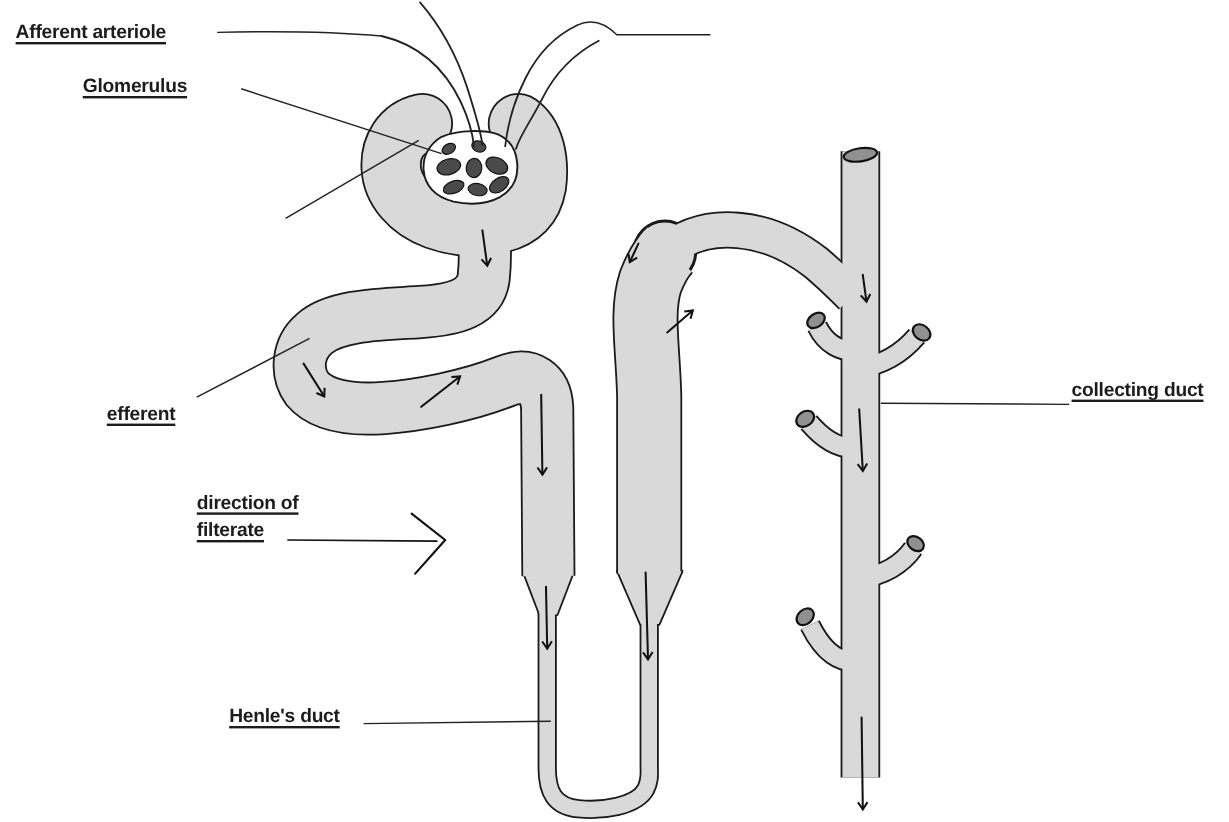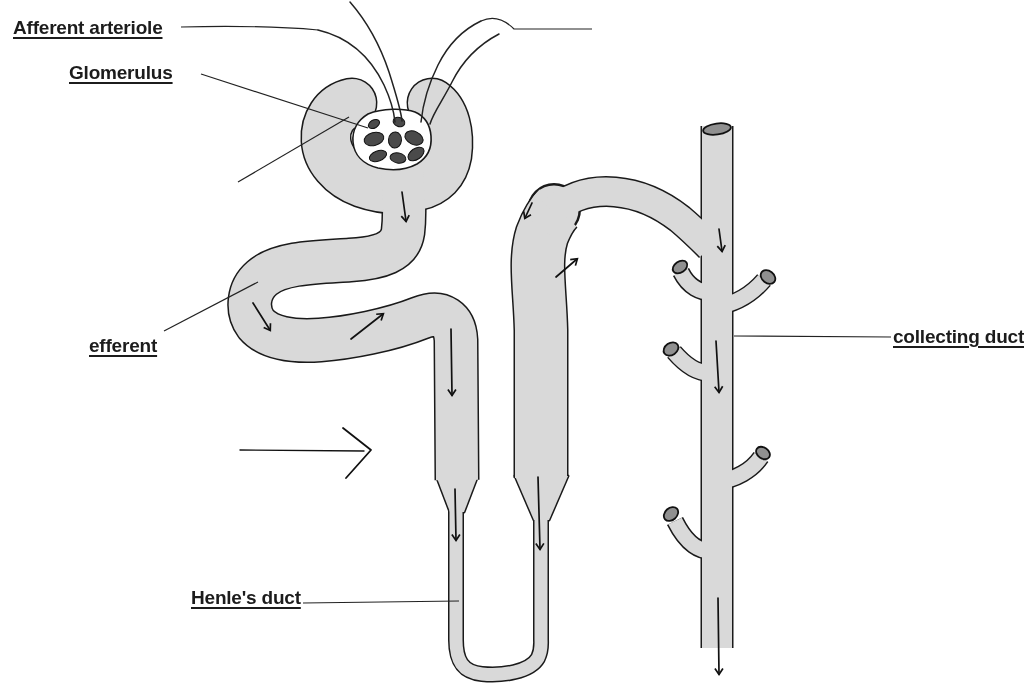--- a/index.html
+++ b/index.html
@@ -1,19 +1,19 @@
 <!DOCTYPE html>
 <html><head>
 <meta charset="utf-8">
 <style>
   html,body{margin:0;padding:0;background:#ffffff;}
   .stage{position:relative;width:1024px;height:685px;background:#ffffff;
          font-family:"Liberation Sans",sans-serif;overflow:hidden;}
   .art{position:absolute;left:0;top:0;}
-  .lbl{position:absolute;font-weight:bold;font-size:19px;color:#1c1c1c;
+  .lbl{position:absolute;font-weight:bold;font-size:16px;color:#1c1c1c;
        line-height:23px;white-space:nowrap;letter-spacing:-0.2px;}
   .ul{text-decoration:underline;text-decoration-thickness:1.5px;text-underline-offset:3px;}
 </style>
 </head>
 <body>
 
 <div class="stage">
 
   <svg class="art" width="1024" height="685" viewBox="0 0 1024 685">
     <defs>
@@ -132,20 +132,24 @@
 
   <div class="lbl" style="left:13px;top:16px">
     <span class="ul">Afferent arteriole</span>
   </div>
   <div class="lbl" style="left:69px;top:61px">
     <span class="ul">Glomerulus</span>
   </div>
   <div class="lbl" style="left:89px;top:334px">
     <div class="ul">efferent</div>
   </div>
+  <div class="lbl" style="left:164px;top:408px">
+    <div class="ul">direction of</div>
+    <div class="ul">filterate</div>
+  </div>
   <div class="lbl" style="left:191px;top:586px">
     <span class="ul">Henle's duct</span>
   </div>
-  <div class="lbl" style="left:893px;top:325px">
+  <div class="lbl" style="left:893px;top:314px">
     <span class="ul">collecting duct</span>
   </div>
 
 </div>
 
 </body></html>

